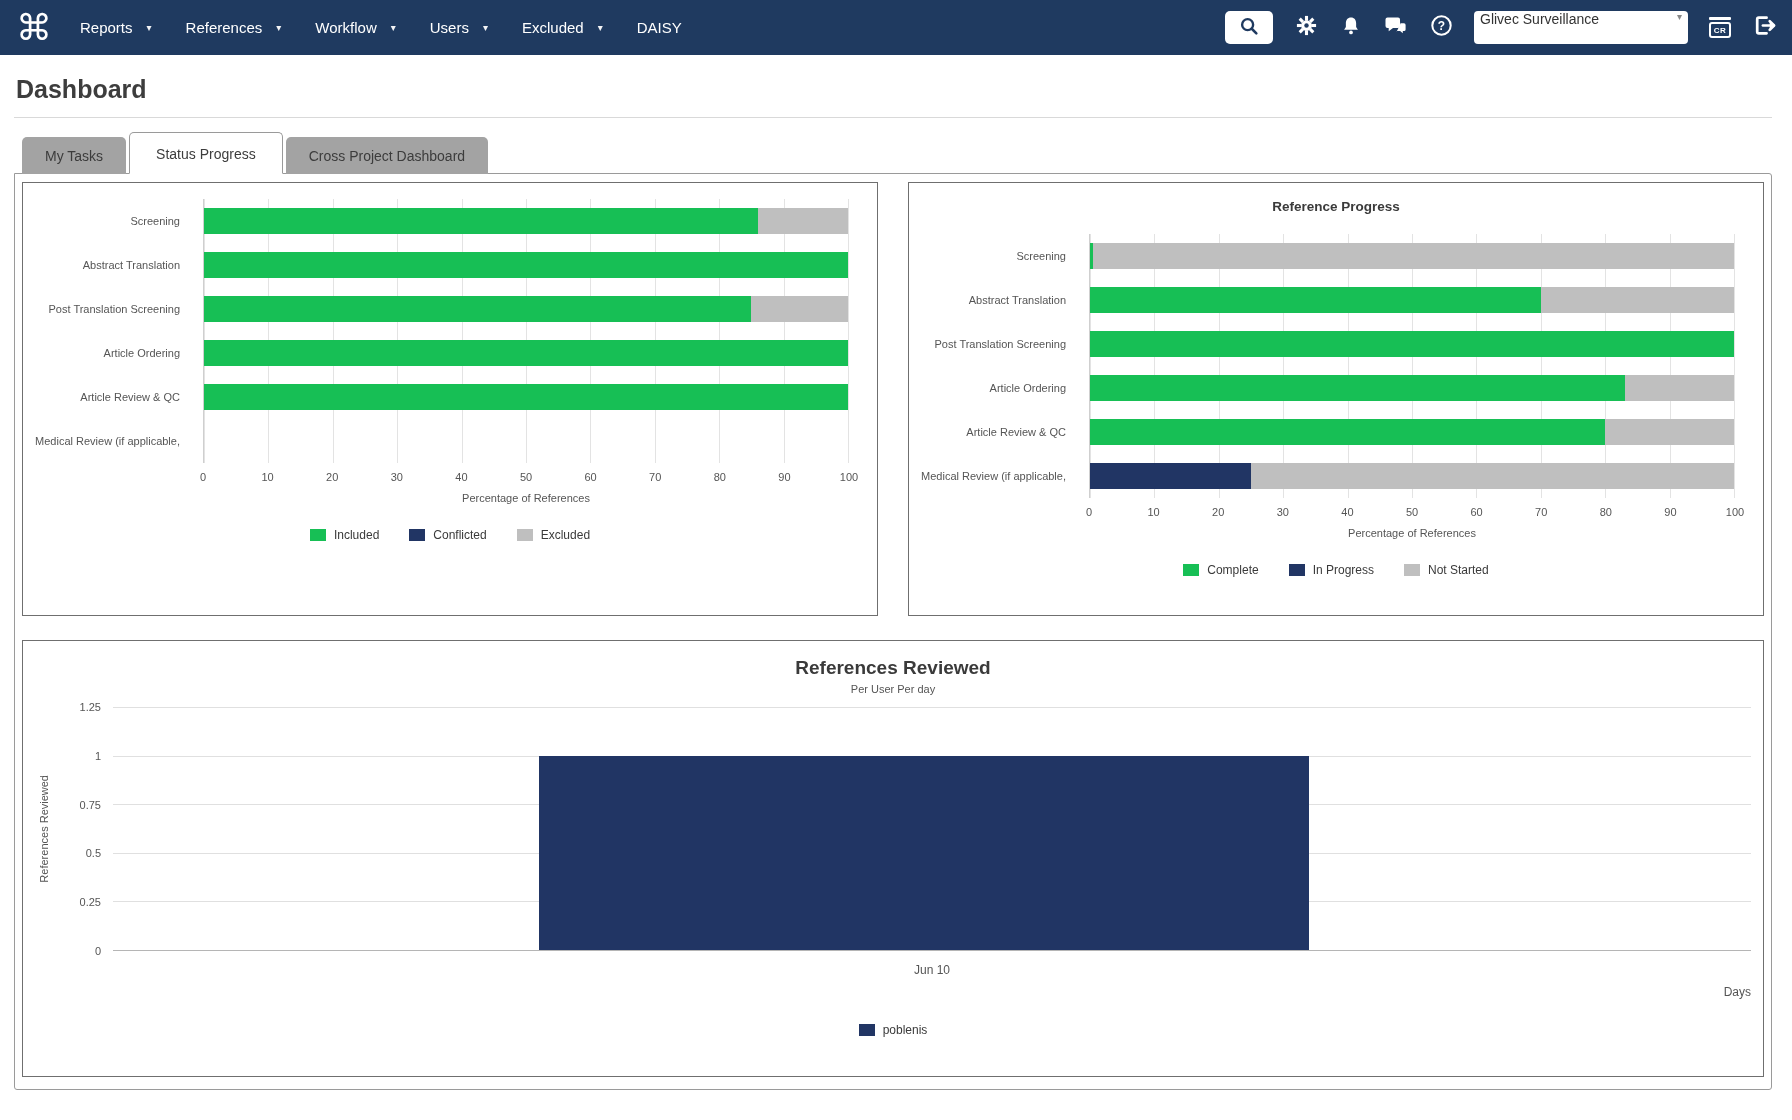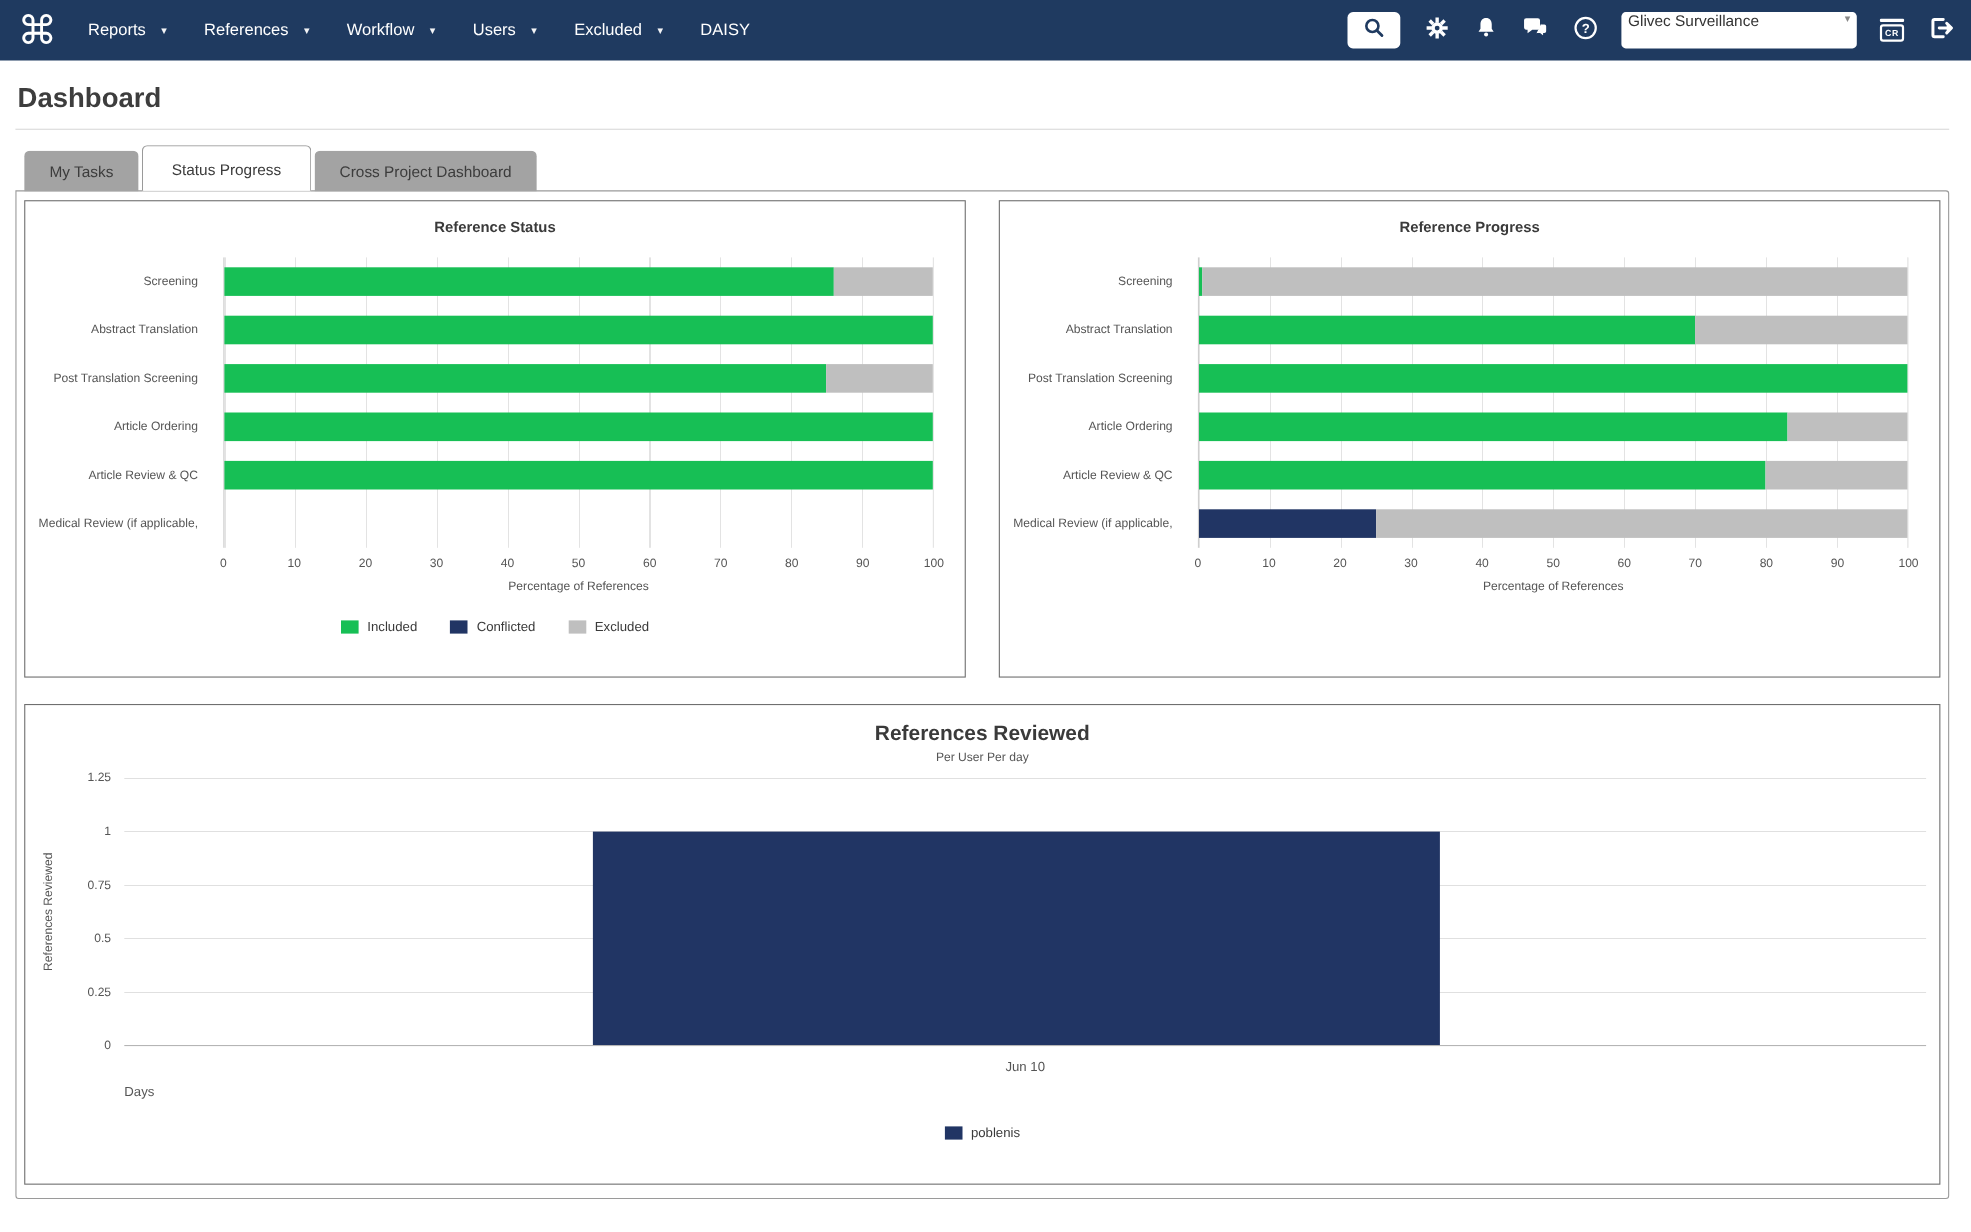--- a/index.html
+++ b/index.html
@@ -81,21 +81,21 @@
   .vb-ylabel { display:flex; align-items:center; justify-content:center; }
   .vb-ylabel span { writing-mode:vertical-rl; transform:rotate(180deg);
     font-size:11px; color:#555; }
   .vb-yticks { position:relative; }
   .vb-yticks .tick { position:absolute; right:12px; transform:translateY(-50%);
     font-size:11px; color:#555; }
   .vb-plot { position:relative; height:244px; border-bottom:1px solid #b5b5b5;
     background-image:repeating-linear-gradient(180deg,#e0e0e0 0 1px,transparent 1px 20%); }
   .vb-bar { position:absolute; bottom:0; left:26%; width:47%; }
   .vb-xtick { text-align:center; font-size:12px; color:#555; padding-top:8px; }
-  .vb-xlabel { text-align:left; font-size:12px; color:#555; padding-top:4px; }
+  .vb-xlabel { text-align:right; font-size:12px; color:#555; padding-top:4px; }
 </style>
 </head>
 <body>
 
 <header class="navbar">
   <span class="logo">⌘</span>
   <nav class="menu">
       <div class="menu-item">
         <span>Reports</span>
         <span class="caret">▾</span>
@@ -197,21 +197,20 @@
 
   <div class="tabs">
       <div class="tab">My Tasks</div>
       <div class="tab active">Status Progress</div>
       <div class="tab">Cross Project Dashboard</div>
     </div>
 
   <div class="tab-panel">
     <div class="charts-row">
       <section class="chart-card">
-        <div class="chart-title">Reference Status</div>
         <div>
             <div class="hb-grid">
               <div>
                 <div class="hb-label">Screening</div>
                 <div class="hb-label">Abstract Translation</div>
                 <div class="hb-label">Post Translation Screening</div>
                 <div class="hb-label">Article Ordering</div>
                 <div class="hb-label">Article Review &amp; QC</div>
                 <div class="hb-label">Medical Review (if applicable,</div>
               </div>
@@ -347,20 +346,34 @@
                 <div class="tick" style="left: 70%;">70</div>
                 <div class="tick" style="left: 80%;">80</div>
                 <div class="tick" style="left: 90%;">90</div>
                 <div class="tick" style="left: 100%;">100</div>
               </div>
             </div>
             <div class="hb-grid">
               <div></div>
               <div class="hb-xlabel">Percentage of References</div>
             </div>
+            <div class="legend">
+              <div class="legend-item">
+                <span class="sw" style="background: rgb(23, 191, 85);"></span>
+                <span>Complete</span>
+              </div>
+              <div class="legend-item">
+                <span class="sw" style="background: rgb(33, 53, 100);"></span>
+                <span>In Progress</span>
+              </div>
+              <div class="legend-item">
+                <span class="sw" style="background: rgb(191, 191, 191);"></span>
+                <span>Not Started</span>
+              </div>
+            </div>
           </div>
       </section>
     </div>
 
     <section class="chart-card wide">
       <div class="chart-title big">References Reviewed</div>
       <div class="chart-subtitle">Per User Per day</div>
       <div>
           <div class="vb-row">
             <div class="vb-ylabel">

